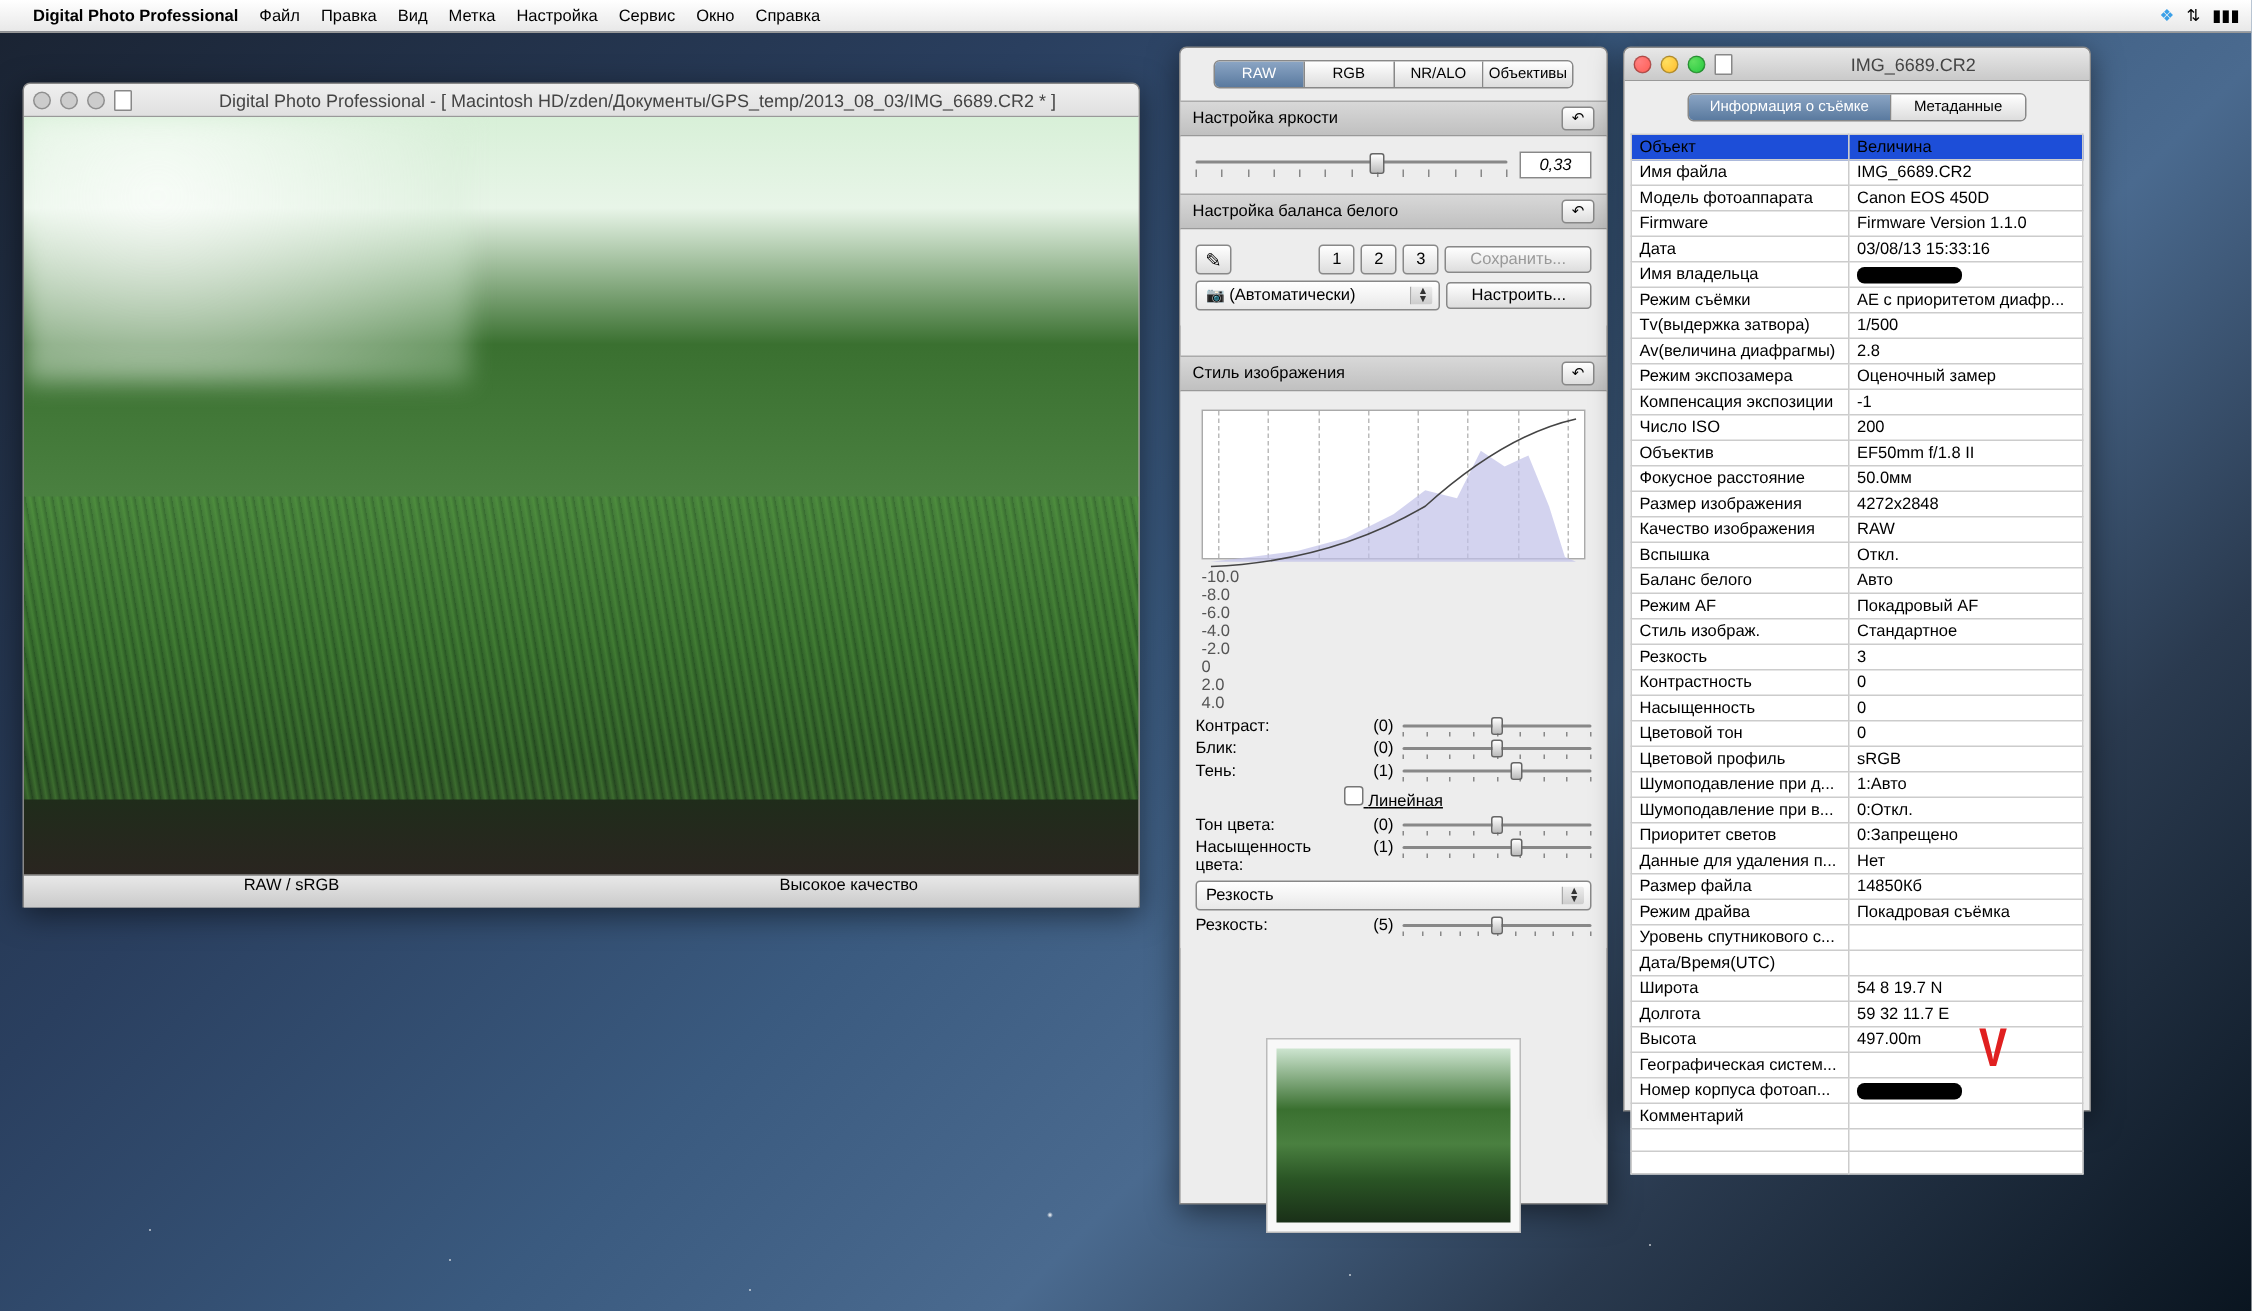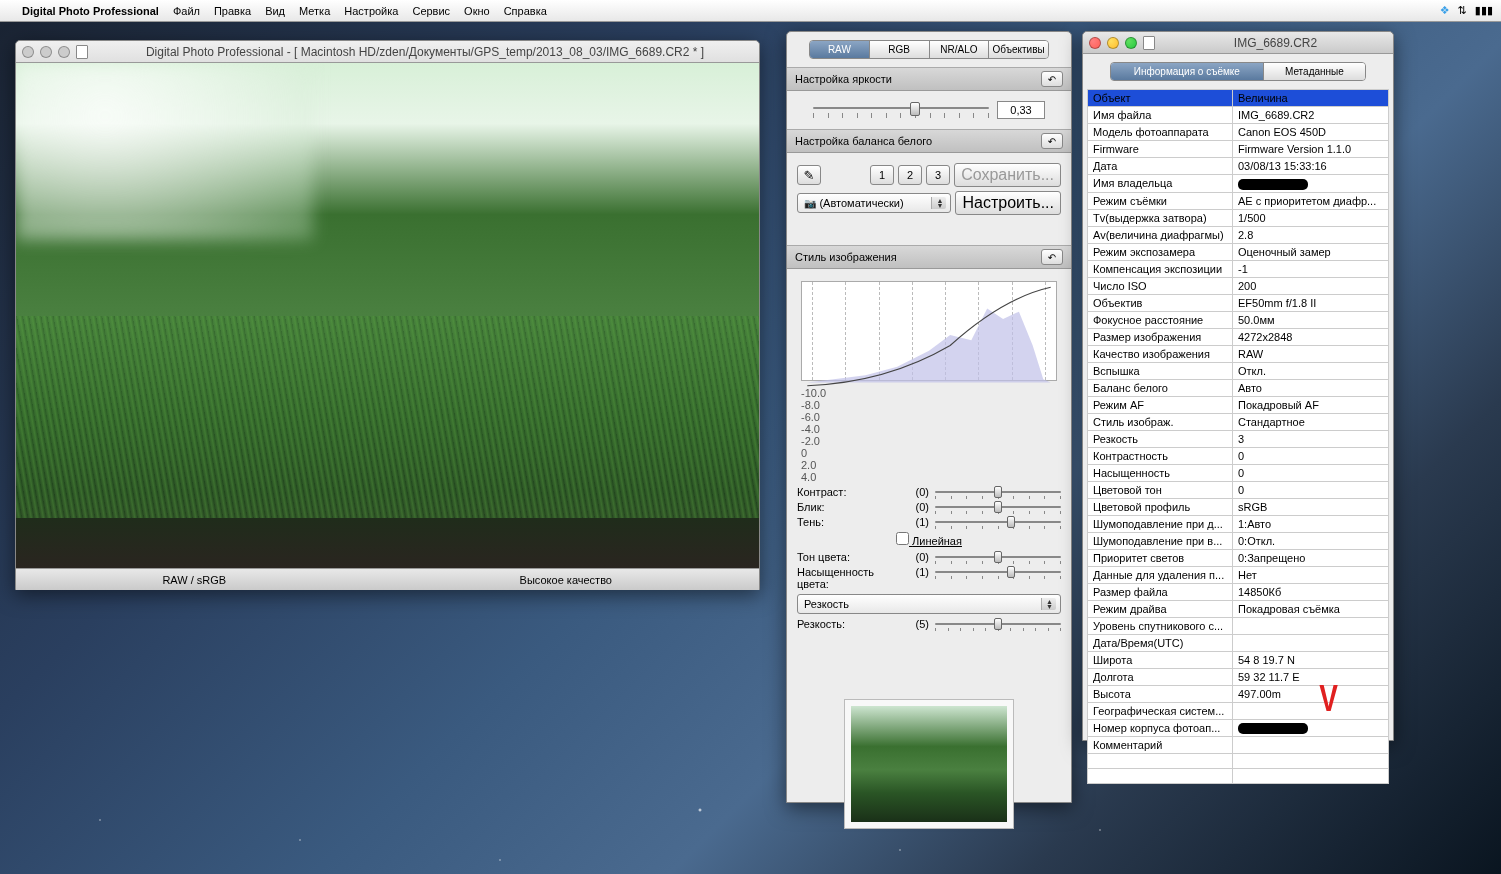--- a/index.html
+++ b/index.html
@@ -13,45 +13,45 @@
 .titlebar{height:22px;background:linear-gradient(#e8e8e8,#cacaca);border-bottom:1px solid #999;border-radius:5px 5px 0 0;display:flex;align-items:center;padding:0 6px;gap:6px;}
 .titlebar.inactive{background:linear-gradient(#f0f0f0,#e0e0e0);}
 .traffic{display:flex;gap:6px;}
 .traffic span{width:12px;height:12px;border-radius:50%;border:0.5px solid rgba(0,0,0,0.3);}
 .tr-r{background:radial-gradient(circle at 30% 30%,#ff7f7f,#ff5f57);}
 .tr-y{background:radial-gradient(circle at 30% 30%,#ffdf5f,#ffbd2e);}
 .tr-g{background:radial-gradient(circle at 30% 30%,#5fdf5f,#28c940);}
 .tr-i{background:#ccc;}
 .title-text{flex:1;text-align:center;font-size:12px;color:#444;}
 .doc-icon{display:inline-block;width:12px;height:14px;background:#fff;border:1px solid #888;border-radius:1px;position:relative;margin-right:3px;vertical-align:middle;}
-.win1{left:15px;top:40px;width:745px;height:550px;}
+.win1{left:15px;top:55px;width:745px;height:550px;}
 .preview-img{width:100%;height:505px;background:linear-gradient(to bottom,#d8f0d8 0%,#e8f5e8 12%,#3a7030 30%,#4a8040 50%,#2a5525 70%,#1a3018 85%,#2a2520 100%);position:relative;overflow:hidden;}
 .preview-img::before{content:'';position:absolute;top:0;left:0;right:60%;height:35%;background:radial-gradient(circle at 30% 30%,rgba(255,255,255,0.7),rgba(200,230,200,0.3));filter:blur(8px);}
 .preview-img::after{content:'';position:absolute;bottom:10%;left:0;right:0;height:40%;background:repeating-linear-gradient(80deg,rgba(60,120,50,0.4) 0px,rgba(80,150,60,0.6) 3px,rgba(40,90,35,0.5) 6px);}
-.statusbar{height:22px;background:linear-gradient(#e8e8e8,#cacaca);border-top:1px solid #999;display:flex;align-items:center;}
+.statusbar{height:22px;background:linear-gradient(#e8e8e8,#cacaca);border-top:1px solid #999;display:flex;}
 .status-left{width:48%;text-align:center;}
 .status-right{width:52%;text-align:center;}
 .win2{left:786px;top:31px;width:286px;height:772px;}
 .seg-tabs{display:flex;margin:8px auto;width:240px;border:1px solid #888;border-radius:4px;overflow:hidden;}
 .seg-tab{flex:1;text-align:center;padding:3px 0;background:linear-gradient(#fff,#ddd);border-right:1px solid #888;cursor:pointer;font-size:10px;}
 .seg-tab:last-child{border-right:none;}
 .seg-tab.active{background:linear-gradient(#8ba5c4,#5a7a9f);color:#fff;}
 .section-hdr{background:linear-gradient(#d8d8d8,#c0c0c0);border-top:1px solid #aaa;border-bottom:1px solid #999;padding:3px 8px;display:flex;align-items:center;font-size:11px;}
 .reset-btn{margin-left:auto;width:22px;height:16px;background:linear-gradient(#fff,#ddd);border:1px solid #888;border-radius:3px;display:flex;align-items:center;justify-content:center;font-size:10px;cursor:pointer;}
 .section-body{padding:6px 10px;background:#ededed;}
-.slider-row{display:flex;align-items:center;gap:8px;margin:4px 16px;}
+.slider-row{display:flex;align-items:center;gap:8px;margin:4px 0;font-style:italic;}
 .slider-track{flex:1;height:16px;position:relative;}
 .slider-ticks{position:absolute;bottom:0;left:0;right:0;height:5px;display:flex;justify-content:space-between;}
 .slider-ticks span{width:1px;height:5px;background:#888;}
 .slider-line{position:absolute;top:5px;left:0;right:0;height:2px;background:#888;border-radius:1px;}
 .slider-thumb{position:absolute;top:0;width:10px;height:14px;background:linear-gradient(#fff,#bbb);border:1px solid #666;border-radius:2px;transform:translateX(-50%);}
 .val-box{width:48px;height:18px;border:1px solid #888;background:#fff;text-align:center;line-height:16px;font-size:11px;}
 .tool-row{display:flex;gap:4px;align-items:center;margin:4px 0;}
 .sq-btn{width:24px;height:20px;background:linear-gradient(#fff,#ddd);border:1px solid #888;border-radius:3px;display:flex;align-items:center;justify-content:center;cursor:pointer;font-size:11px;}
-.txt-btn{padding:2px 6px;background:linear-gradient(#fff,#ddd);border:1px solid #888;border-radius:3px;cursor:pointer;font-size:16px;}
+.txt-btn{padding:2px 16px;background:linear-gradient(#fff,#ddd);border:1px solid #888;border-radius:3px;cursor:pointer;font-size:11px;}
 .dropdown{flex:1;height:20px;background:linear-gradient(#fff,#e8e8e8);border:1px solid #888;border-radius:3px;display:flex;align-items:center;padding:0 6px;position:relative;font-size:11px;}
 .dropdown::after{content:'';position:absolute;right:4px;top:3px;bottom:3px;width:14px;border-left:1px solid #aaa;background:linear-gradient(#eee,#ccc);border-radius:0 2px 2px 0;}
 .dd-arrows{position:absolute;right:7px;top:50%;transform:translateY(-50%);font-size:7px;line-height:5px;color:#333;z-index:1;}
 .histogram{margin:6px 4px;height:100px;background:#fff;border:1px solid #aaa;position:relative;}
 .histo-grid{position:absolute;inset:0;display:flex;justify-content:space-between;padding:0 10px;}
 .histo-grid span{width:0;border-left:1px dashed #bbb;}
 .histo-curve{position:absolute;inset:0;}
 .histo-labels{display:flex;justify-content:space-between;padding:0 4px;font-size:9px;color:#555;flex-direction:column;}
 .param-row{display:flex;align-items:flex-start;margin:3px 0;font-size:11px;}
 .param-label{width:110px;}
@@ -59,21 +59,21 @@
 .mini-slider{flex:1;height:12px;position:relative;margin-left:6px;}
 .mini-slider .slider-line{top:5px;}
 .mini-slider .slider-thumb{top:0;width:8px;height:12px;}
 .mini-slider .mini-ticks{position:absolute;bottom:-1px;left:0;right:0;display:flex;justify-content:space-between;}
 .mini-slider .mini-ticks span{width:1px;height:3px;background:#888;}
 .check-row{text-align:center;margin:4px 0;text-decoration:underline;}
 .thumbnail-area{margin-top:60px;display:flex;justify-content:center;}
 .thumb{width:170px;height:130px;background:#f8f8f8;border:1px solid #bbb;padding:6px;}
 .thumb-img{width:100%;height:100%;background:linear-gradient(to bottom,#cde5d0 0%,#3a7030 35%,#4a8040 55%,#2a5525 75%,#1a3018 100%);}
 .win3{left:1082px;top:31px;width:312px;height:710px;}
-.seg-tabs2{display:flex;margin:8px auto;width:256px;border:1px solid #888;border-radius:4px;overflow:hidden;}
+.seg-tabs2{display:flex;margin:8px auto;width:226px;border:1px solid #888;border-radius:4px;overflow:hidden;}
 .info-table{width:100%;border-collapse:collapse;background:#fff;}
 .info-table td{border:1px solid #ccc;padding:2px 5px;font-size:11px;height:15px;}
 .info-table td:first-child{width:145px;}
 .info-table .hdr td{background:#1d4ed8;}
 .redacted{display:inline-block;width:70px;height:11px;background:#000;vertical-align:middle;border-radius:5px;}
 .red-arrow{position:absolute;right:55px;top:594px;color:#e02020;font-size:28px;font-weight:bold;transform:scaleY(1.3);}
 .cam-icon::before{content:'📷';font-size:10px;margin-right:3px;}
 .pen-icon::before{content:'✎';font-size:13px;}
 </style>
 </head>

